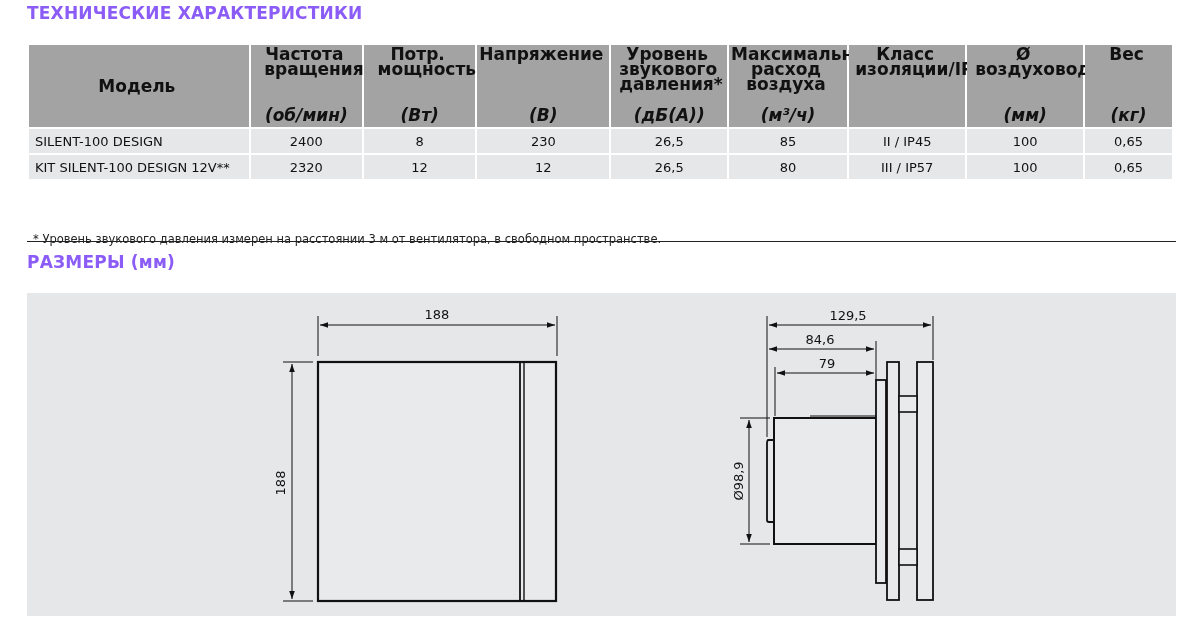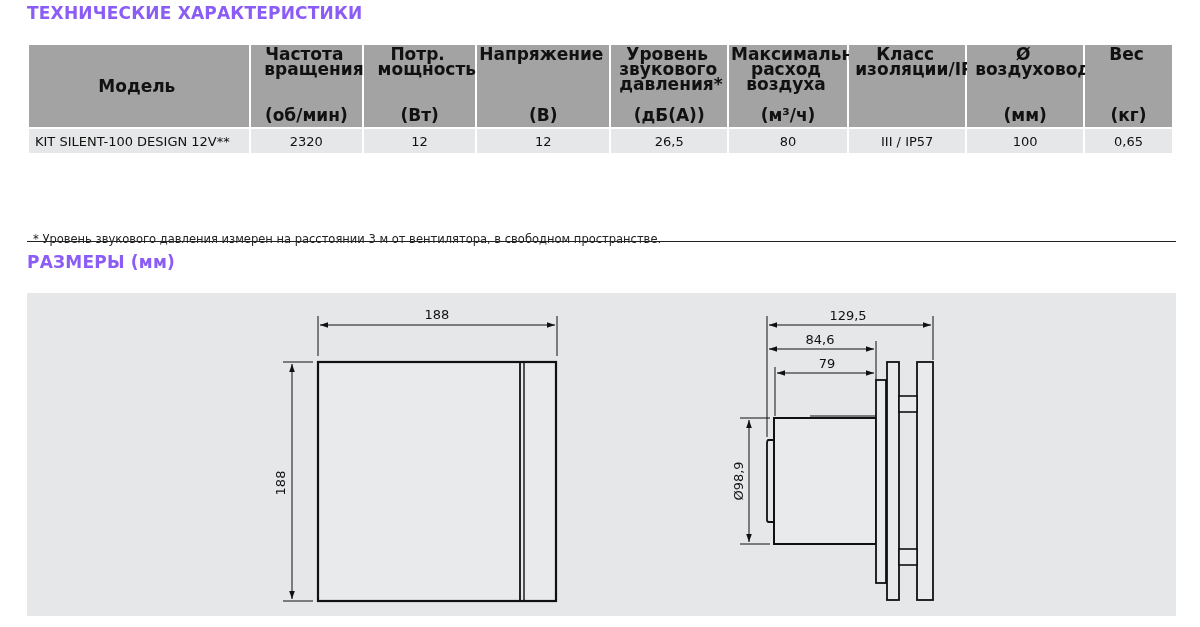--- a/index.html
+++ b/index.html
@@ -3,21 +3,21 @@
 <meta charset="utf-8">
 <style>
   html, body { margin: 0; padding: 0; background: #ffffff; }
   body { width: 1200px; height: 627px; position: relative; overflow: hidden;
          font-family: "DejaVu Sans", "Liberation Sans", sans-serif; color: #111; }
   .h-title { position: absolute; left: 27px; font-weight: bold; font-size: 17px; letter-spacing: 0.2px; color: #8b5cf6; }
   #title1 { top: 3px; }
   #title2 { top: 252px; }
   table.specs { position: absolute; left: 27px; top: 43px; width: 1147px; border-collapse: separate; border-spacing: 2px 2px; font-size: 12.5px; }
   table.specs th { background: #a3a3a3; font-weight: bold; font-size: 17px; vertical-align: top; padding: 2px 6px 2px 2px; text-align: center; line-height: 15px; height: 78px; position: relative; }
-  table.specs th .unit { position: absolute; bottom: 4px; left: 0; right: 0; text-align: center; }
+  table.specs th .unit { position: absolute; bottom: 4px; left: 0; right: 0; text-align: center; font-style: italic; }
   table.specs th.model { vertical-align: middle; }
   table.specs td { background: #e6e7e8; text-align: center; height: 24px; padding: 0 4px; font-size: 13px; }
   table.specs td.model { text-align: left; padding-left: 6px; }
   .notes { position: absolute; left: 33px; top: 188px; font-size: 11.5px; line-height: 15px; color: #222; margin-top: 44px; }
   .divider { position: absolute; left: 27px; top: 241px; width: 1149px; height: 1px; background: #222; }
   .panel { position: absolute; left: 27px; top: 293px; width: 1149px; height: 323px; background: #e6e7e8; }
   svg.draw { position: absolute; left: 0; top: 0; }
   .dimtext { font-family: "DejaVu Sans", "Liberation Sans", sans-serif; font-size: 13px; fill: #111; }
 </style>
 </head>
@@ -56,20 +56,31 @@
           <div style="width:96px;margin:0 auto">Ø воздуховода</div>
           <div class="unit">(мм)</div>
         </th>
       <th style="width:88px">
           <div>Вес</div>
           <div class="unit">(кг)</div>
         </th>
     </tr>
   </thead>
   <tbody>
+    <tr>
+      <td class="model">SILENT-100 DESIGN</td>
+      <td>2400</td>
+      <td>8</td>
+      <td>230</td>
+      <td>26,5</td>
+      <td>85</td>
+      <td>II / IP45</td>
+      <td>100</td>
+      <td>0,65</td>
+    </tr>
     <tr>
       <td class="model">KIT SILENT-100 DESIGN 12V**</td>
       <td>2320</td>
       <td>12</td>
       <td>12</td>
       <td>26,5</td>
       <td>80</td>
       <td>III / IP57</td>
       <td>100</td>
       <td>0,65</td>

